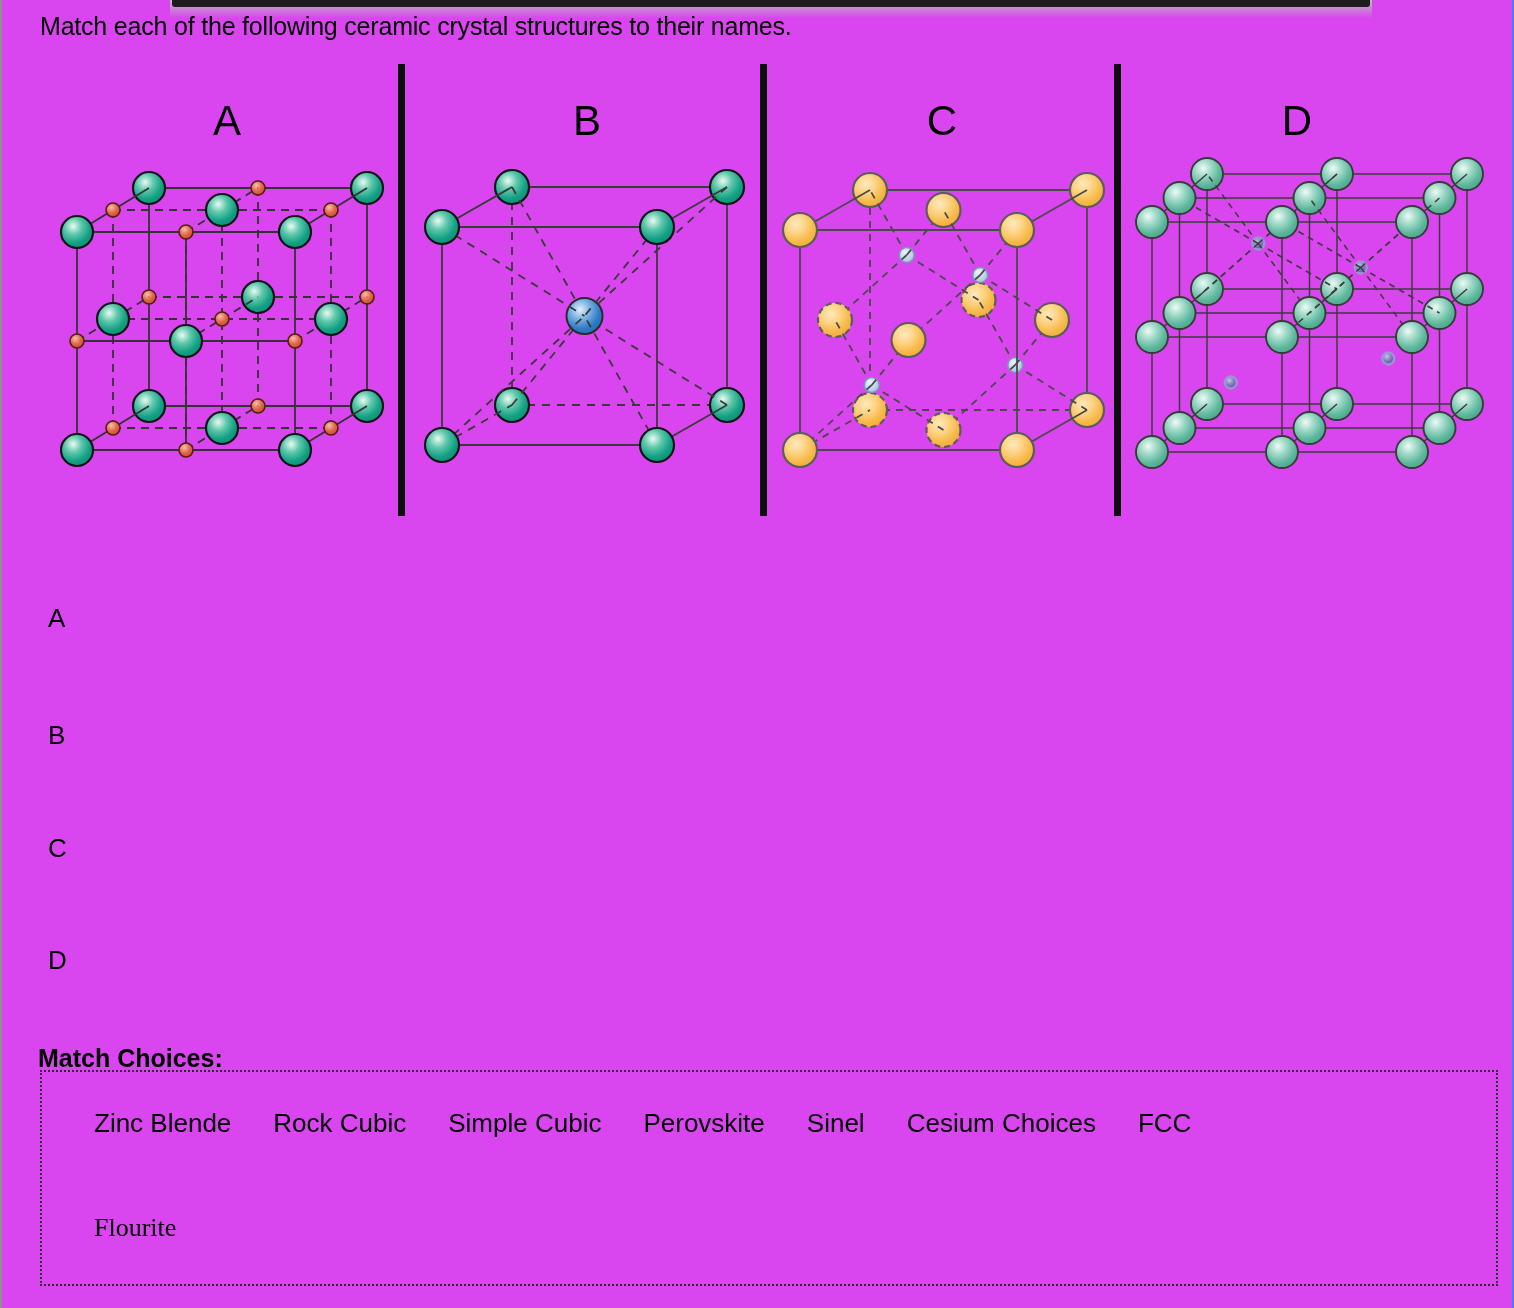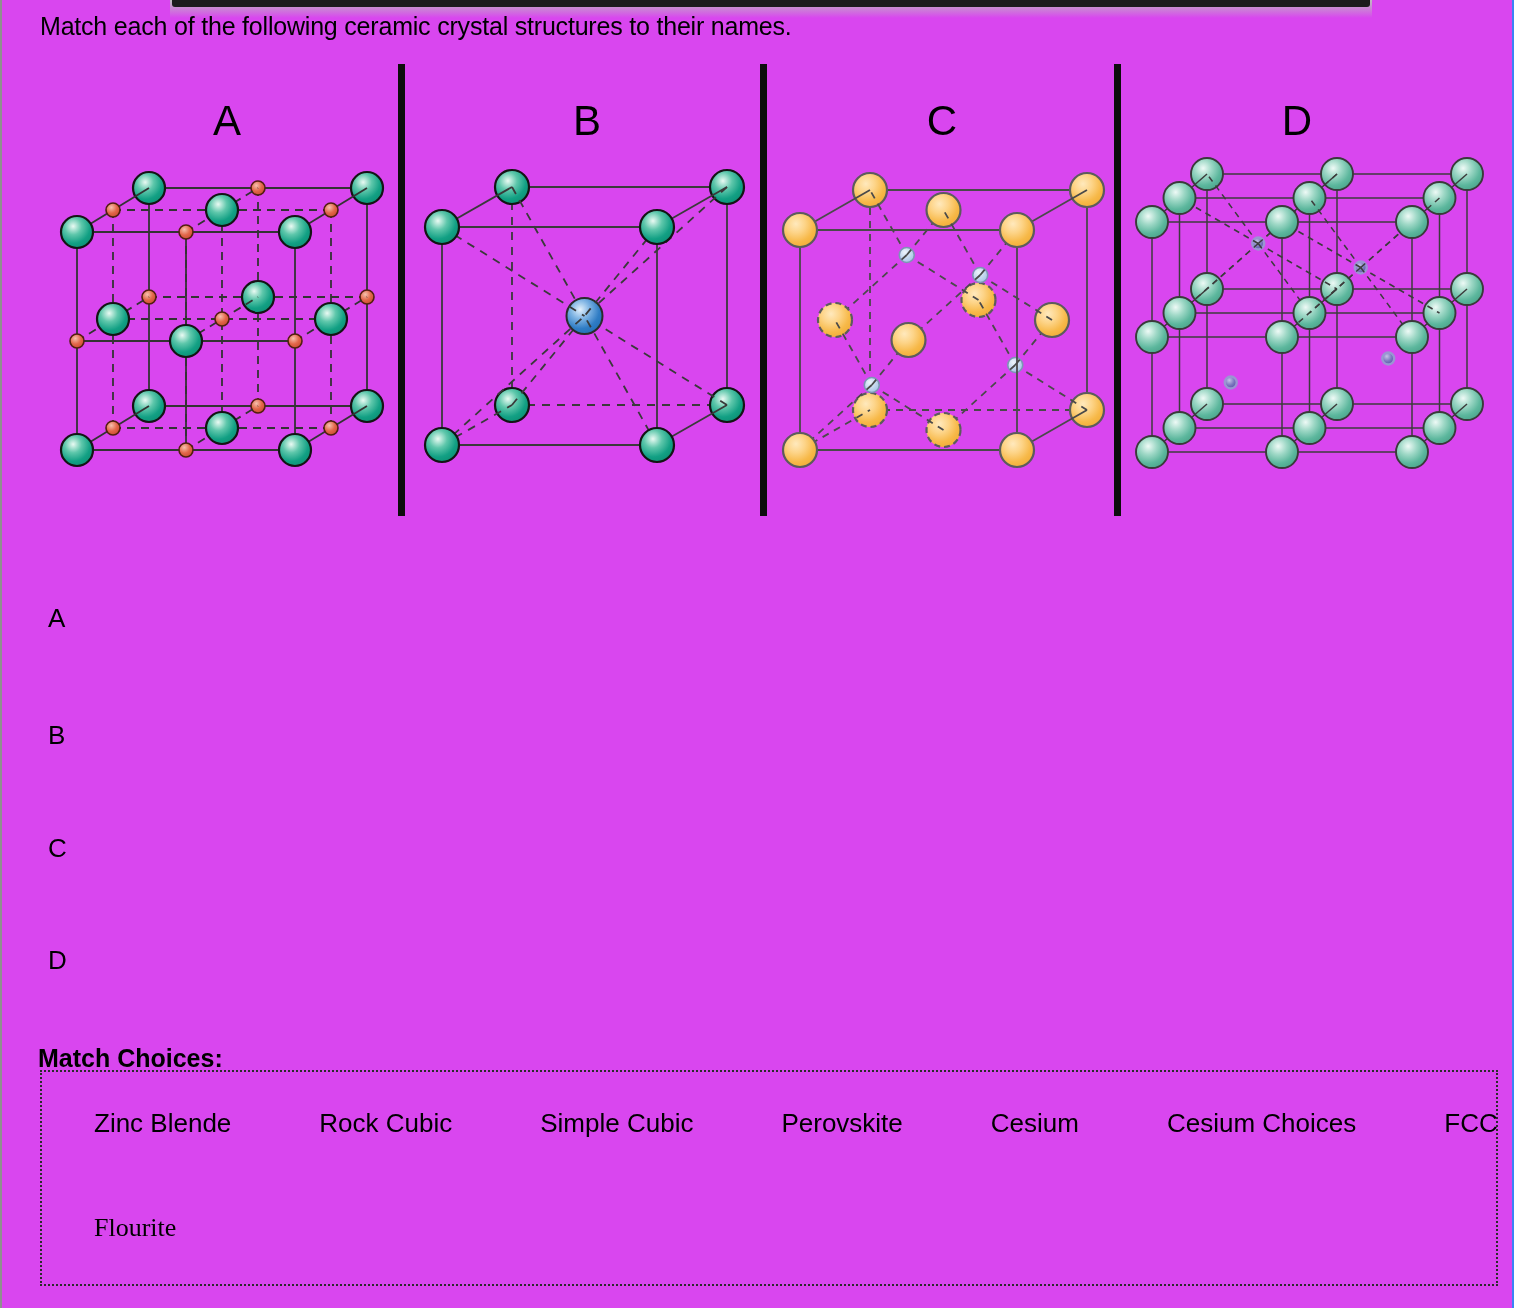--- a/index.html
+++ b/index.html
@@ -12,21 +12,21 @@
   .divider{position:absolute;top:64px;width:7px;height:452px;background:#0d0d0d;}
   #div1{left:396px}#div2{left:758px}#div3{left:1112px}
   .fig-label{position:absolute;top:100px;font-size:42px;line-height:1;transform:translateX(-50%);}
   #flA{left:225px}#flB{left:585px}#flC{left:940px}#flD{left:1295px}
   #fig-svg{position:absolute;left:0;top:0;pointer-events:none;}
   .answer-row{position:absolute;left:0;width:1500px;height:60px;}
   .answer-letter{position:absolute;left:46px;top:0;font-size:26px;}
   #ansA{top:603px}#ansB{top:720px}#ansC{top:833px}#ansD{top:945px}
   .match-heading{position:absolute;left:36px;top:1034px;font-size:25px;font-weight:bold;margin-top:10px;}
   .choices-box{position:absolute;left:38px;top:1070px;width:1458px;height:216px;border:2px dotted #2b2b2b;box-sizing:border-box;}
-  .choices-row{display:flex;gap:88px;padding-left:52px;font-size:26px;white-space:nowrap;}
+  .choices-row{display:flex;gap:42px;padding-left:52px;font-size:26px;white-space:nowrap;}
   .row1{padding-top:36px;}
   .row2{padding-top:74px;font-family:Liberation Serif, serif;}
   .choice{cursor:pointer;}
 </style>
 </head>
 <body>
 
 <div class="page">
   <div class="top-shadow"></div>
   <div class="top-bar"></div>
@@ -311,21 +311,21 @@
   </div>
 
   <div class="match-heading">Match Choices:</div>
 
   <div class="choices-box">
     <div class="choices-row row1">
       <span class="choice">Zinc Blende</span>
       <span class="choice">Rock Cubic</span>
       <span class="choice">Simple Cubic</span>
       <span class="choice">Perovskite</span>
-      <span class="choice">Cesium</span>
+      <span class="choice">Sinel</span>
       <span class="choice">Cesium Choices</span>
       <span class="choice">FCC</span>
     </div>
     <div class="choices-row row2">
       <span class="choice">Flourite</span>
     </div>
   </div>
 </div>
 
 </body></html>

